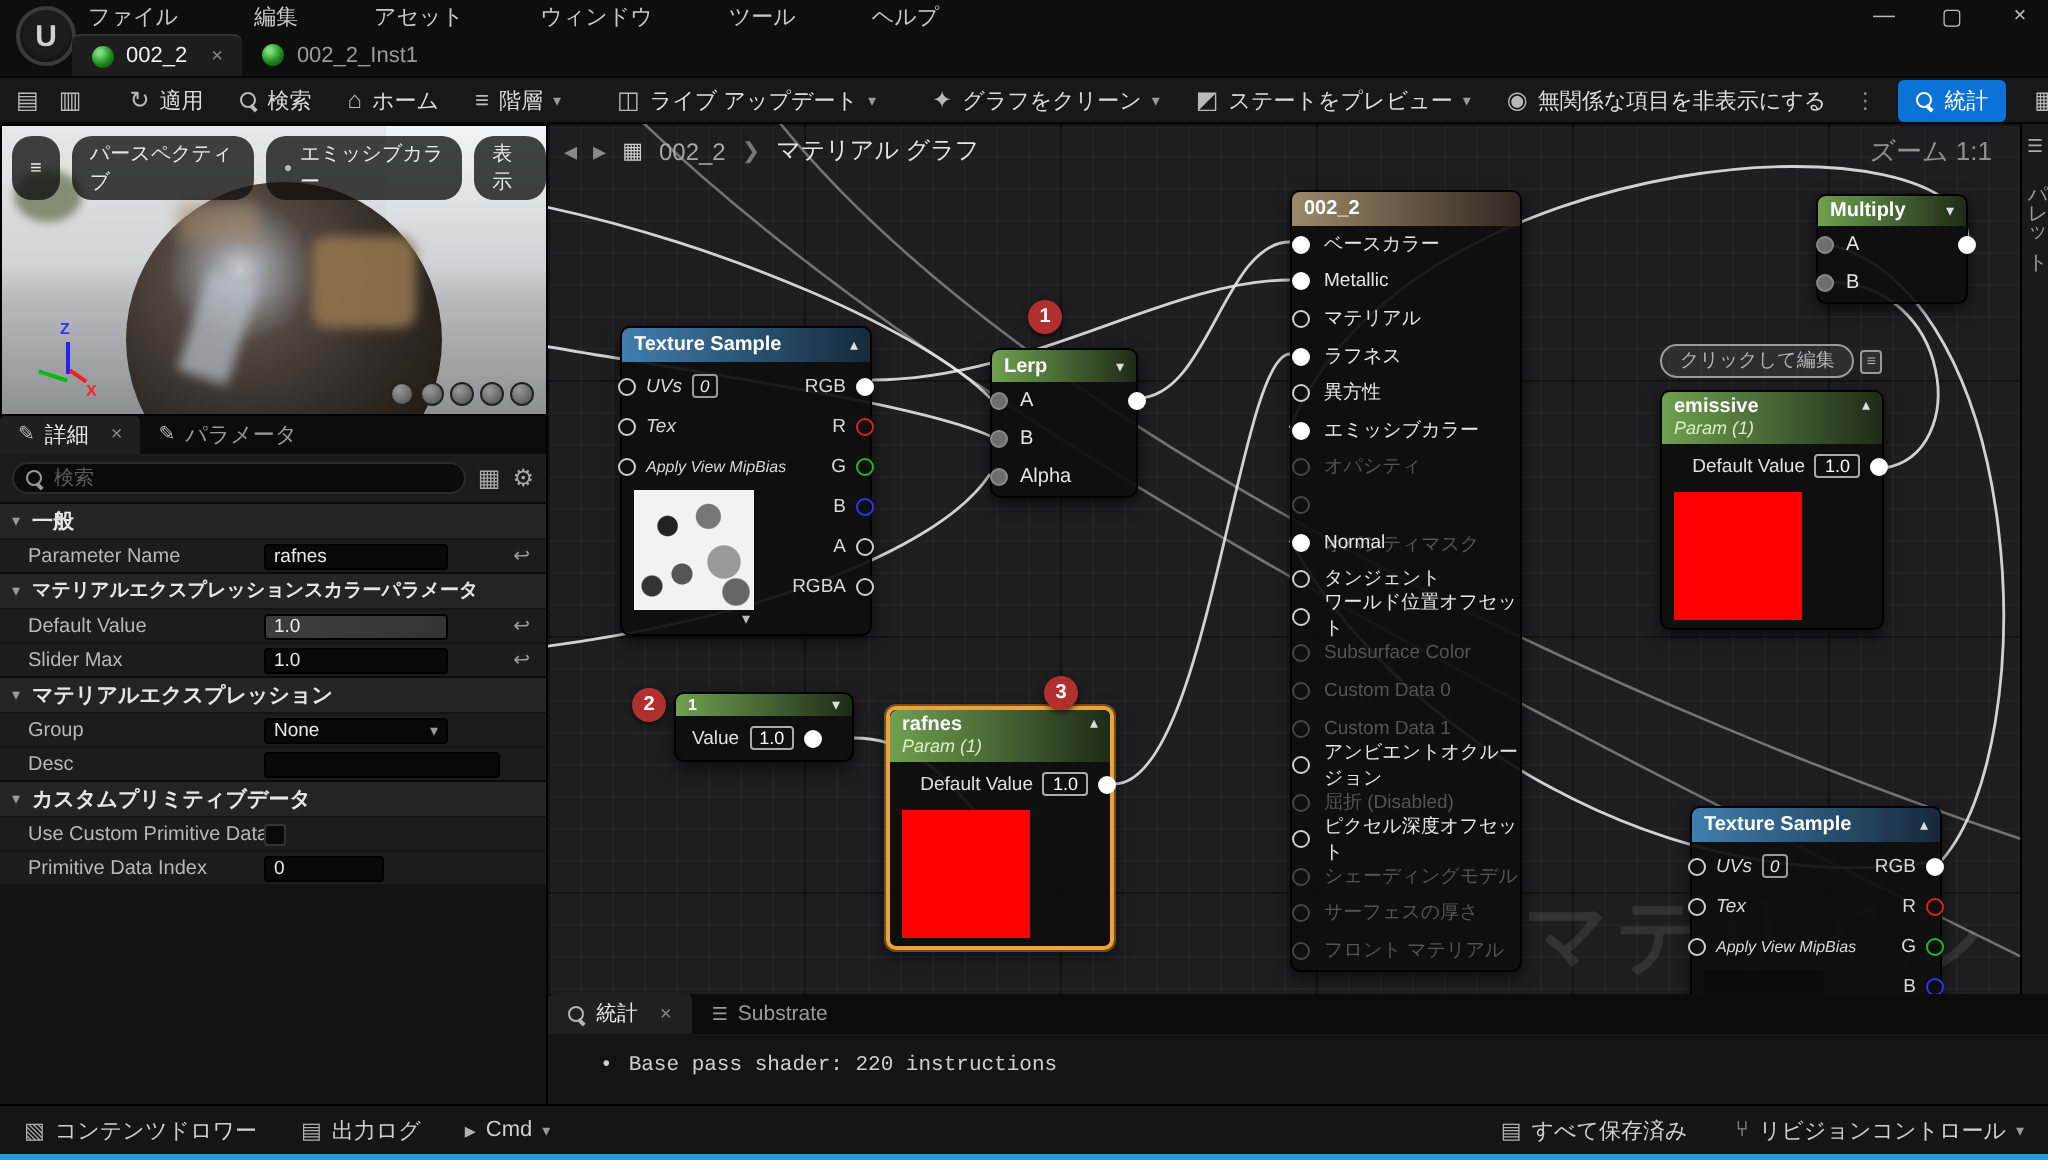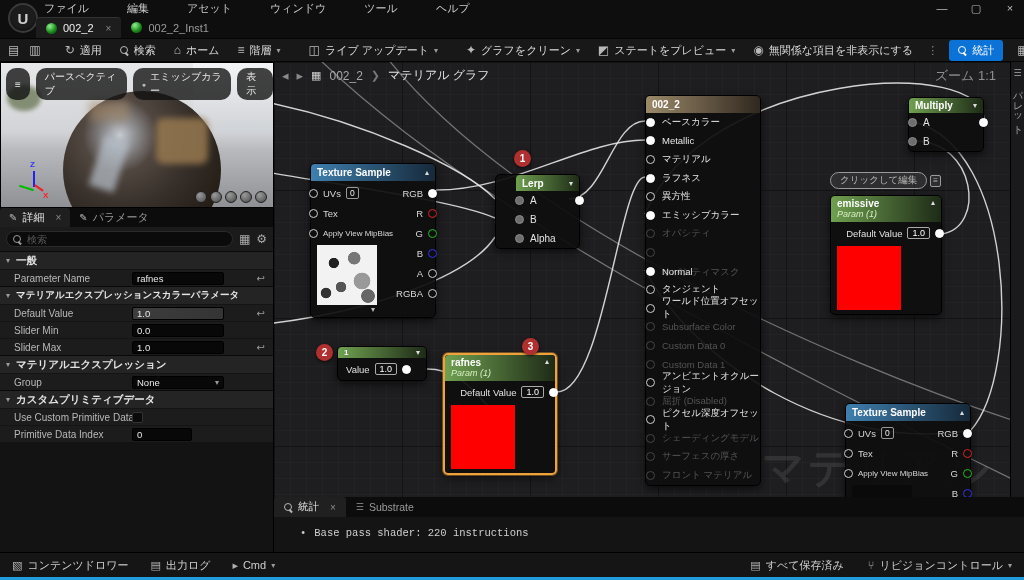--- a/index.html
+++ b/index.html
@@ -134,21 +134,21 @@
   .pin.green { border-color:#2b2; }
   .pin.blue { border-color:#33e; }
   .pin-in { margin-left:-5px; }
   .pin-out { margin-right:-5px; }
 
   .mpin-row { height:18.6px; display:flex; align-items:center; gap:7px; padding-left:5px; font-size:10px; color:#e6e6e6; }
   .mpin-row.disabled { color:#545454; }
 
   .ts-body { display:flex; }
   .ts-left { width:72px; padding-top:2px; }
-  .ts-in-row { height:20px; display:flex; align-items:center; gap:5px; font-size:9.5px; color:#d8d8d8; padding-left:3px; white-space:nowrap; }
+  .ts-in-row { height:20px; display:flex; align-items:center; gap:5px; font-size:9.5px; color:#d8d8d8; padding-left:3px; white-space:nowrap;font-style:italic; }
   .ts-out-col { margin-left:auto; padding-top:2px; }
   .ts-out-row { height:20px; display:flex; align-items:center; justify-content:flex-end; gap:5px; font-size:9.5px; color:#d8d8d8; padding-right:3px; }
   .uv-box { border:1px solid #999; border-radius:2px; font-size:8.5px; padding:0 3px; color:#eee; }
   .ts-thumb { width:60px; height:60px; margin:2px 0 0 6px; background:#f2f2f2;
     background-image:radial-gradient(circle at 28% 30%, #222 0 8%, transparent 9%),
       radial-gradient(circle at 62% 22%, #777 0 10%, transparent 11%),
       radial-gradient(circle at 75% 60%, #999 0 14%, transparent 15%),
       radial-gradient(circle at 40% 70%, #555 0 9%, transparent 10%),
       radial-gradient(circle at 15% 80%, #333 0 7%, transparent 8%),
       radial-gradient(circle at 85% 85%, #666 0 9%, transparent 10%); }
@@ -337,39 +337,39 @@
   <div class="section-hdr">
     <span class="tri">▾</span>
     <span style="font-size:9.5px">マテリアルエクスプレッションスカラーパラメータ</span>
     </div>
   <div class="prop-row">
     <span class="prop-label">Default Value</span>
     <span class="prop-input slider">1.0</span>
     <span class="reset-btn">↩</span>
     </div>
   <div class="prop-row">
-    <span class="prop-label">Slider Min</span>
-    <span class="prop-input">0.0</span>
-    </div>
-  <div class="prop-row">
     <span class="prop-label">Slider Max</span>
     <span class="prop-input">1.0</span>
     <span class="reset-btn">↩</span>
     </div>
 
   <div class="section-hdr">
     <span class="tri">▾</span>
     <span>マテリアルエクスプレッション</span>
     </div>
   <div class="prop-row">
     <span class="prop-label">Group</span>
     <span class="dropdown">
       <span>None</span>
       <span class="caret">▾</span>
       </span>
+    </div>
+  <div class="prop-row">
+    <span class="prop-label">Desc</span>
+    <span class="prop-input wide"></span>
     </div>
 
   <div class="section-hdr">
     <span class="tri">▾</span>
     <span>カスタムプリミティブデータ</span>
     </div>
   <div class="prop-row">
     <span class="prop-label">Use Custom Primitive Data</span>
     <span class="checkbox"></span>
     </div>
@@ -463,21 +463,21 @@
 
           <div class="ts-out-row">
             <span>RGBA</span>
             <span class="pin pin-out"></span>
           </div>
         </div>
     </div>
     <div class="node-foot">▾</div>
   </div>
 
-  <div class="gnode" style="left:221px;top:112px;width:85px;padding-left:20px;">
+  <div class="gnode" style="left:221px;top:112px;width:74px;">
     <div class="node-hdr hdr-green" style="height:16px;">
         <span>Lerp</span>
       <span class="hdr-caret">▾</span>
       </div>
     <div style="position:relative;">
 
         <div class="lerp-row">
           <span class="pin gray pin-in"></span>
           <span>A</span>
         </div>

